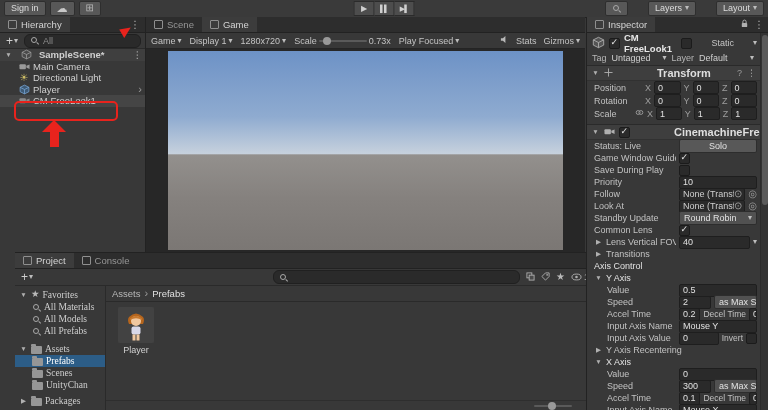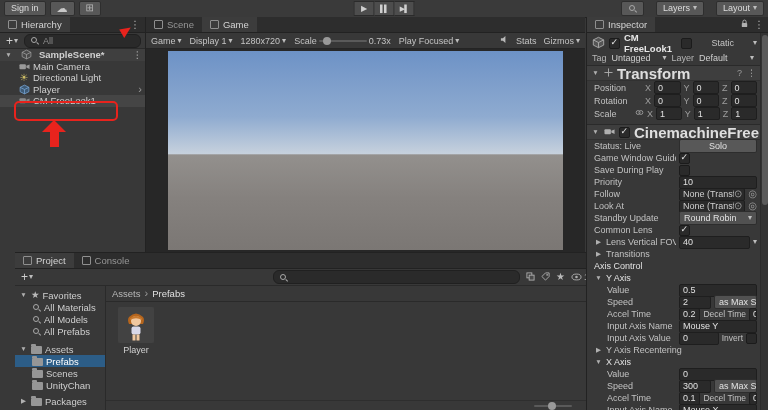--- a/index.html
+++ b/index.html
@@ -30,21 +30,21 @@
   .mag::after{content:"";position:absolute;left:6.6px;top:6.2px;width:3.4px;height:1.3px;background:#a8a8a8;transform:rotate(45deg);transform-origin:0 0;}
   .folder{width:11px;height:8px;background:#969696;border-radius:1px;position:relative;flex:none;margin-top:1px;}
   .folder::before{content:"";position:absolute;top:-2px;left:0;width:5px;height:2px;background:#969696;border-radius:1px 1px 0 0;}
   .cb{width:9px;height:9px;background:#2a2a2a;border:1px solid #1b1b1b;border-radius:2px;position:relative;flex:none;}
   .cb.checked::after{content:"✓";position:absolute;left:0.5px;top:-1.5px;font-size:9px;color:#e6e6e6;}
   .tabicon{width:7px;height:7px;border:1px solid #8f8f8f;border-radius:1px;flex:none;}
   
   .topbar{position:absolute;left:0;top:0;width:768px;height:17px;background:#3a3a3a;border-bottom:1px solid #222;}
   .tb-left{position:absolute;left:4px;top:1px;display:flex;gap:4px;align-items:center;height:14px;}
   .tb-center{position:absolute;left:50%;top:1px;transform:translateX(-50%);display:flex;height:14px;}
-  .tb-right{position:absolute;right:4px;top:1px;display:flex;gap:12px;align-items:center;height:14px;}
+  .tb-right{position:absolute;right:4px;top:1px;display:flex;gap:20px;align-items:center;height:14px;}
   .btn{background:#585858;border:1px solid #2e2e2e;border-radius:2px;height:13px;display:inline-flex;align-items:center;padding:0 6px;gap:3px;color:#dcdcdc;font-size:9px;cursor:default;}
   .playbtn{width:19px;height:13px;background:#4d4d4d;border:1px solid #2b2b2b;display:flex;align-items:center;justify-content:center;}
   .playbtn+.playbtn{border-left:none;}
   
   .tabstrip{height:15px;background:#2d2d2d;display:flex;align-items:stretch;border-bottom:1px solid #222;flex:none;}
   .tab{display:flex;align-items:center;gap:4px;padding:0 8px;color:#969696;font-size:9.5px;background:#2d2d2d;}
   .tab.active{background:#3c3c3c;color:#d4d4d4;text-align:right;}
   .strip-end{margin-left:auto;display:flex;align-items:center;gap:5px;padding:0 5px;}
   .ptoolbar{height:15px;display:flex;align-items:center;gap:4px;padding:0 4px;background:#383838;border-bottom:1px solid #2a2a2a;flex:none;}
   .plusbtn{display:flex;align-items:center;gap:1px;padding:0 2px;}
@@ -65,21 +65,21 @@
   .gtb-right{margin-left:auto;display:flex;align-items:center;gap:7px;}
   .hslider{width:48px;height:2px;background:#5a5a5a;border-radius:1px;position:relative;}
   .hslider .thumb{position:absolute;top:-3px;width:8px;height:8px;border-radius:50%;background:#999;}
   .game-area{flex:1;position:relative;background:#272727;}
   .render{position:absolute;left:22px;top:2px;width:395px;height:199px;
     background:linear-gradient(180deg,#6d92c6 0%,#8fabd0 33%,#c6d1dd 51.6%,#93908d 52.2%,#85817e 74%,#7b7774 100%);}
   
   .project{position:absolute;left:15px;top:252px;width:585px;height:158px;background:#383838;border-top:1px solid #222;border-right:1px solid #222;display:flex;flex-direction:column;}
   .pbody{flex:1;display:flex;overflow:hidden;}
   .ptree{width:90px;flex:none;border-right:1px solid #2a2a2a;padding-top:3px;overflow:hidden;}
-  .prow{height:12px;display:flex;align-items:center;gap:3px;padding-left:4px;font-size:9.5px;color:#cfcfcf;white-space:nowrap;}
+  .prow{height:12px;display:flex;align-items:center;gap:3px;padding-left:4px;font-size:9.5px;color:#cfcfcf;white-space:nowrap;font-family:Liberation Serif, serif;}
   .prow.child{padding-left:17px;}
   .prow.sel{background:#2c5d87;color:#fff;}
   .prow .fo{width:9px;display:flex;justify-content:center;flex:none;}
   .pcontent{flex:1;display:flex;flex-direction:column;overflow:hidden;}
   .crumbbar{height:15px;display:flex;align-items:center;gap:4px;padding:0 6px;border-bottom:1px solid #2a2a2a;font-size:9.5px;flex:none;}
   .grid{flex:1;padding:5px 8px;display:flex;align-items:flex-start;gap:8px;}
   .gitem{width:44px;display:flex;flex-direction:column;align-items:center;gap:2px;}
   .thumb{width:36px;height:36px;background:#424242;border-radius:2px;overflow:hidden;}
   .gitem .lbl{font-size:9px;color:#d2d2d2;}
   .pbottom{height:10px;flex:none;display:flex;align-items:center;justify-content:flex-end;padding:0 28px;border-top:1px solid #2e2e2e;}
@@ -87,21 +87,21 @@
   .inspector{position:absolute;left:586px;top:17px;width:182px;height:393px;background:#383838;border-left:1px solid #222;display:flex;flex-direction:column;}
   .ibody{flex:1;position:relative;overflow:hidden;padding-right:8px;font-size:9px;}
   .iscroll{position:absolute;right:0;top:0;bottom:0;width:8px;background:#333;border-left:1px solid #2b2b2b;}
   .iscroll .sthumb{position:absolute;left:1px;right:1px;top:2px;height:170px;background:#5a5a5a;border-radius:3px;}
   .gohead{height:16px;display:flex;align-items:center;gap:4px;padding:2px 4px 0 5px;}
   .goname{font-weight:bold;color:#e6e6e6;font-size:9.5px;}
   .staticw{margin-left:auto;display:flex;align-items:center;gap:19px;color:#c4c4c4;}
   .taglayer{height:14px;display:flex;align-items:center;gap:3px;padding:0 5px;color:#b6b6b6;}
   .flatdrop{flex:1;display:flex;align-items:center;justify-content:space-between;color:#d0d0d0;padding:0 2px;}
   .comp-head{height:14px;display:flex;align-items:center;gap:4px;padding:0 5px 0 4px;background:#3e3e3e;border-top:1px solid #2a2a2a;border-bottom:1px solid #313131;}
-  .comp-title{font-weight:bold;color:#dedede;font-size:15px;}
+  .comp-title{font-weight:bold;color:#dedede;font-size:11px;margin-left:40px;}
   .comp-end{margin-left:auto;display:flex;align-items:center;gap:5px;}
   .irow{height:12px;display:flex;align-items:center;gap:3px;padding:0 4px 0 7px;}
   .irow.t{height:13px;}
   .ilabel{width:82px;flex:none;color:#c2c2c2;white-space:nowrap;overflow:hidden;}
   .ilabel.s{width:48px;}
   .ictrl{flex:1;display:flex;align-items:center;gap:3px;min-width:0;}
   .field{background:#2a2a2a;border:1px solid #1e1e1e;border-radius:2px;height:11px;display:flex;align-items:center;padding:0 3px;color:#e0e0e0;white-space:nowrap;overflow:hidden;}
   .grow{flex:1;min-width:0;}
   .axl{color:#9e9e9e;flex:none;}
   .dropdown{background:#515151;border:1px solid #2d2d2d;border-radius:2px;height:12px;display:flex;align-items:center;justify-content:space-between;gap:2px;padding:0 4px;color:#e2e2e2;white-space:nowrap;overflow:hidden;}

